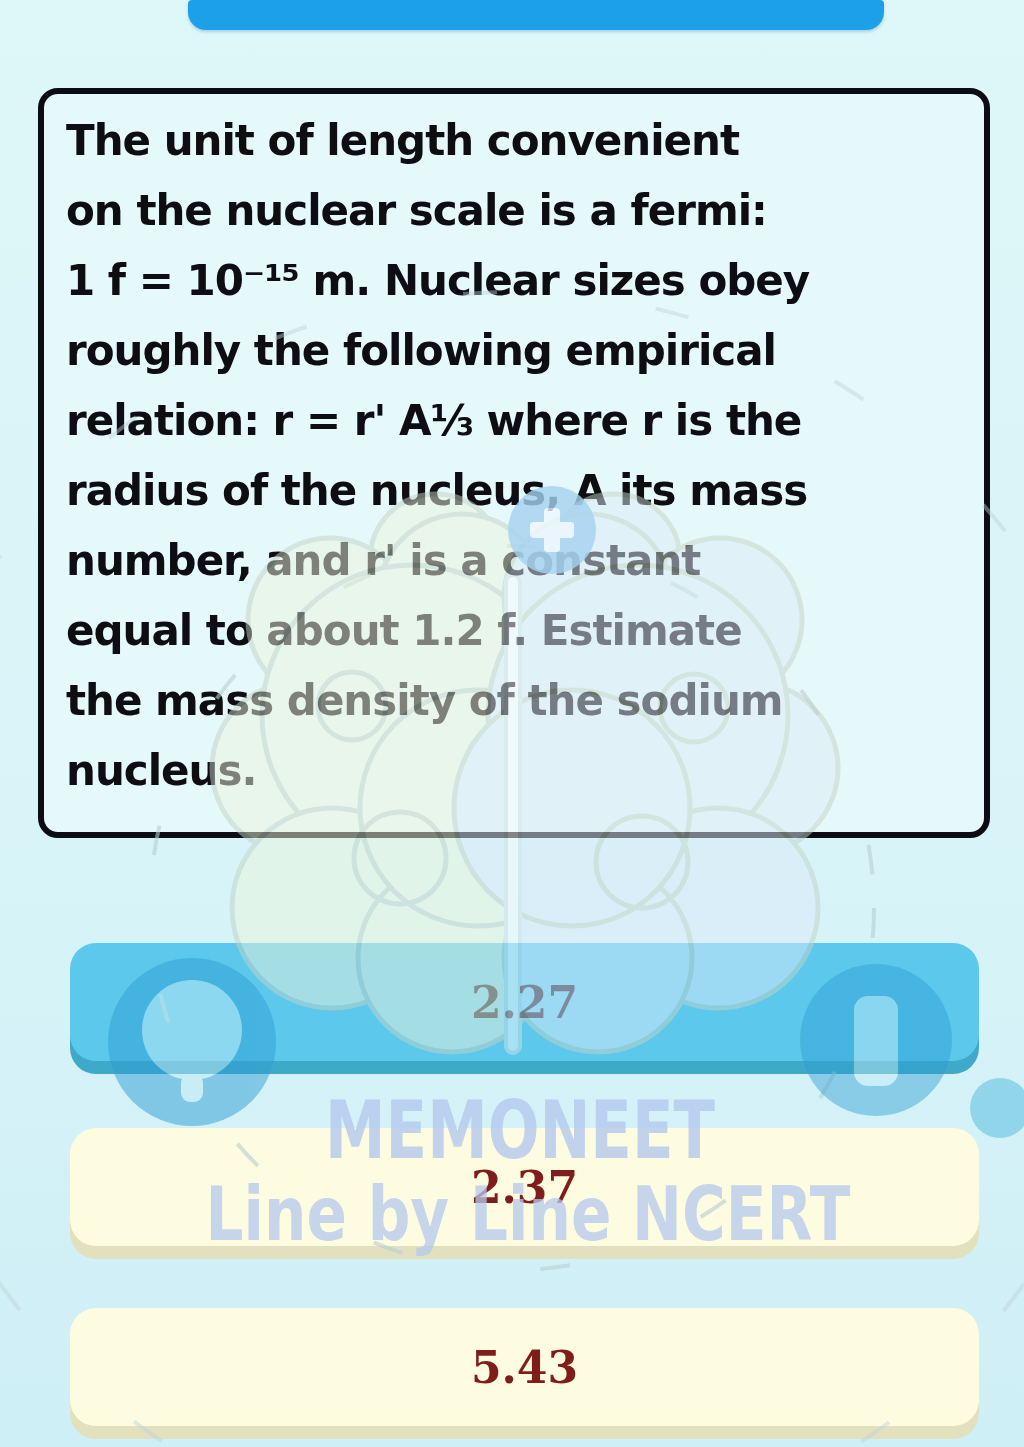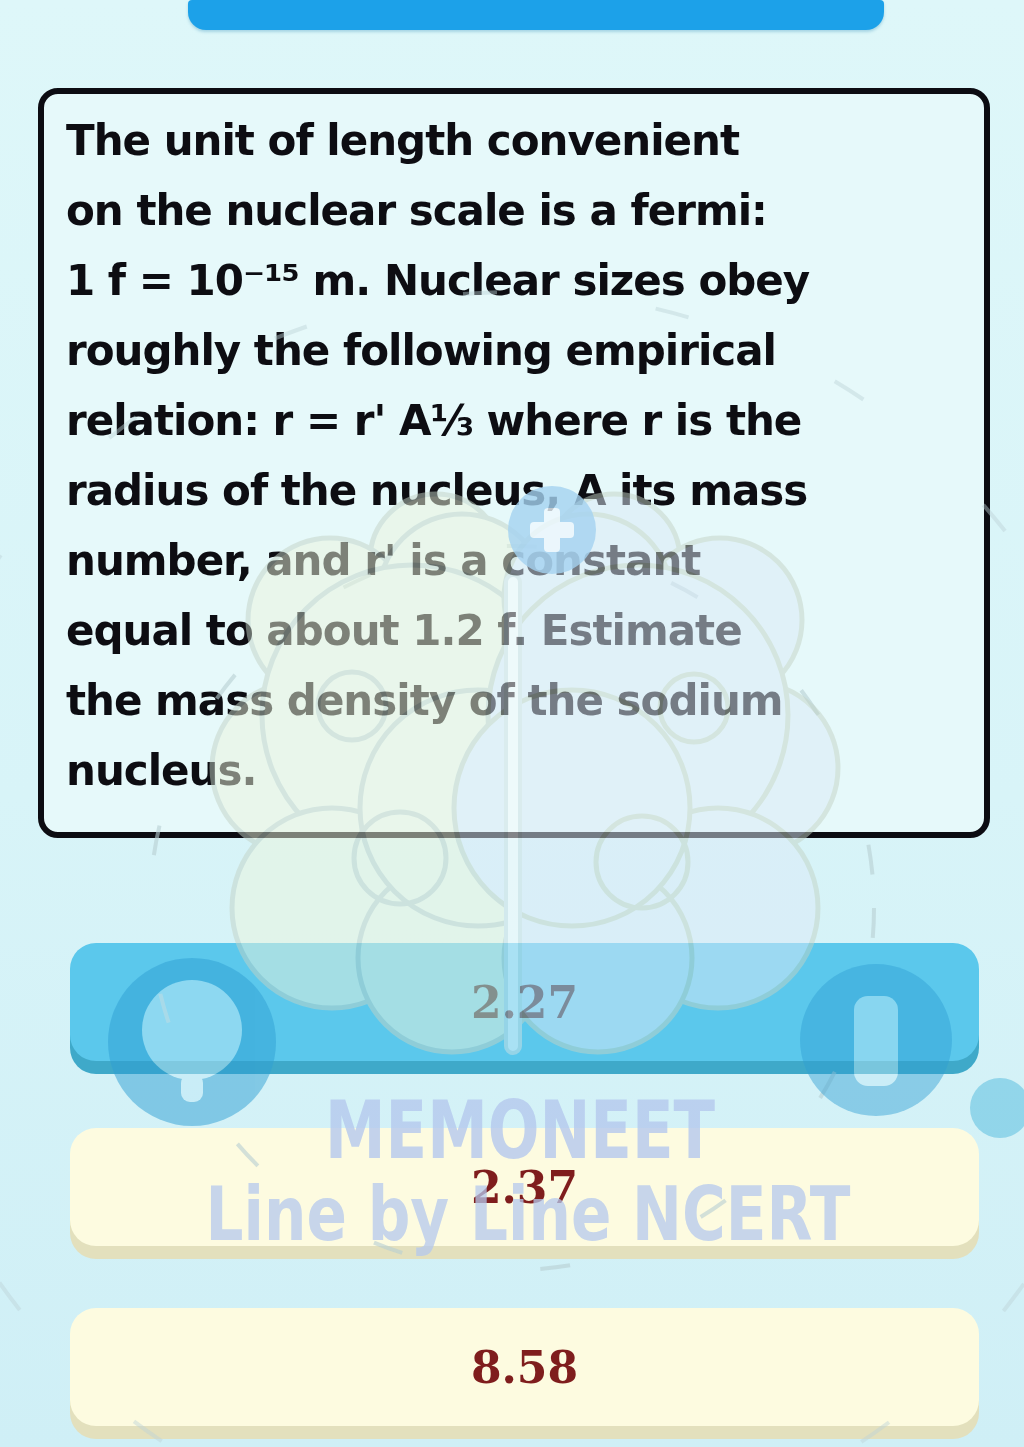--- a/index.html
+++ b/index.html
@@ -107,21 +107,21 @@
 
   <button class="option option-cyan">
     <span class="option-label">2.27</span>
   </button>
 
   <button class="option option-cream option-cream-2">
     <span class="option-label">2.37</span>
   </button>
 
   <button class="option option-cream option-cream-3">
-    <span class="option-label">8.58</span>
+    <span class="option-label">5.43</span>
   </button>
 
   <svg class="watermark" viewBox="0 0 1024 1447" xmlns="http://www.w3.org/2000/svg">
 
     <circle cx="512" cy="908" r="362" fill="none" stroke="#b7ced2" stroke-width="4" stroke-dasharray="30 140" opacity="0.6"></circle>
     <circle cx="512" cy="920" r="628" fill="none" stroke="#bdd2d6" stroke-width="4" stroke-dasharray="34 160" opacity="0.45"></circle>
 
     <g opacity="0.5">
       <g fill="#ecf5de" stroke="#c3d3c6" stroke-width="5">
         <circle cx="436" cy="560" r="66"></circle>

